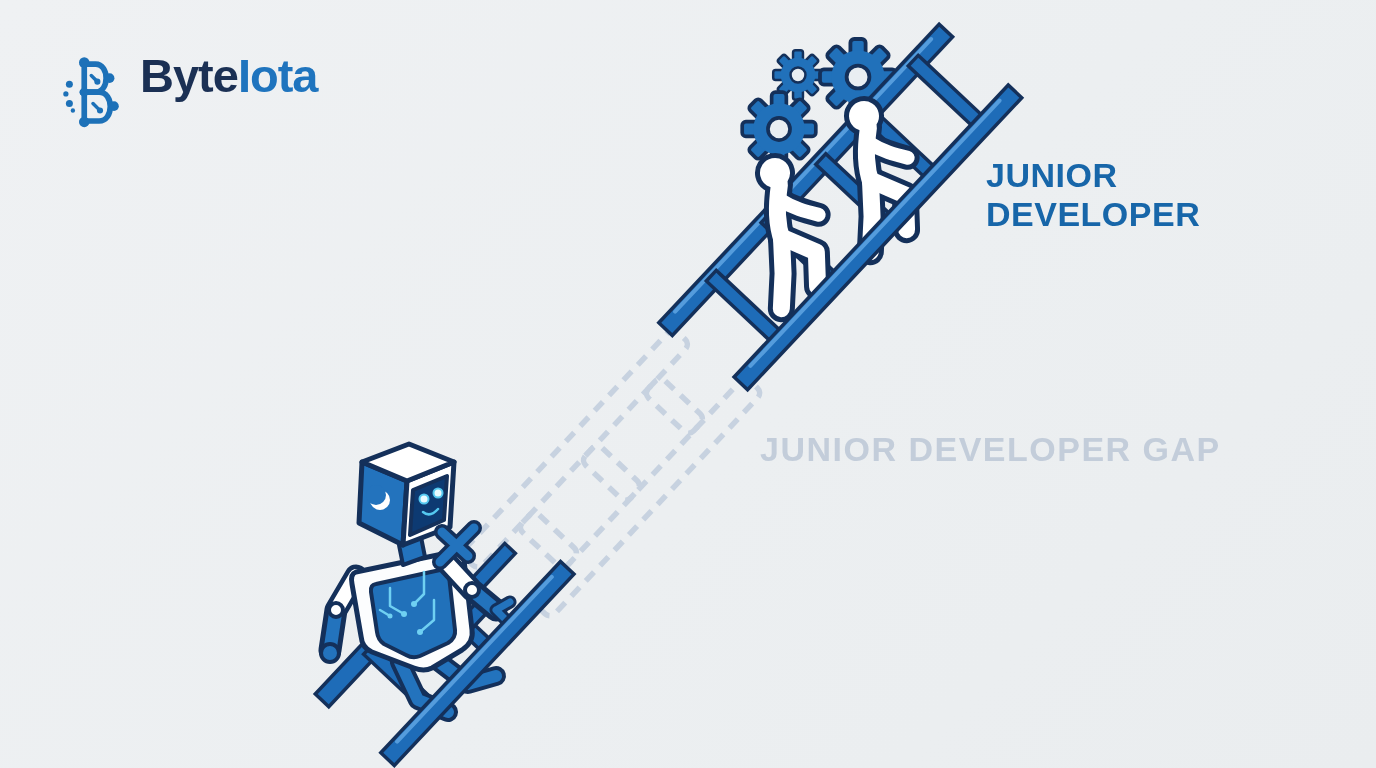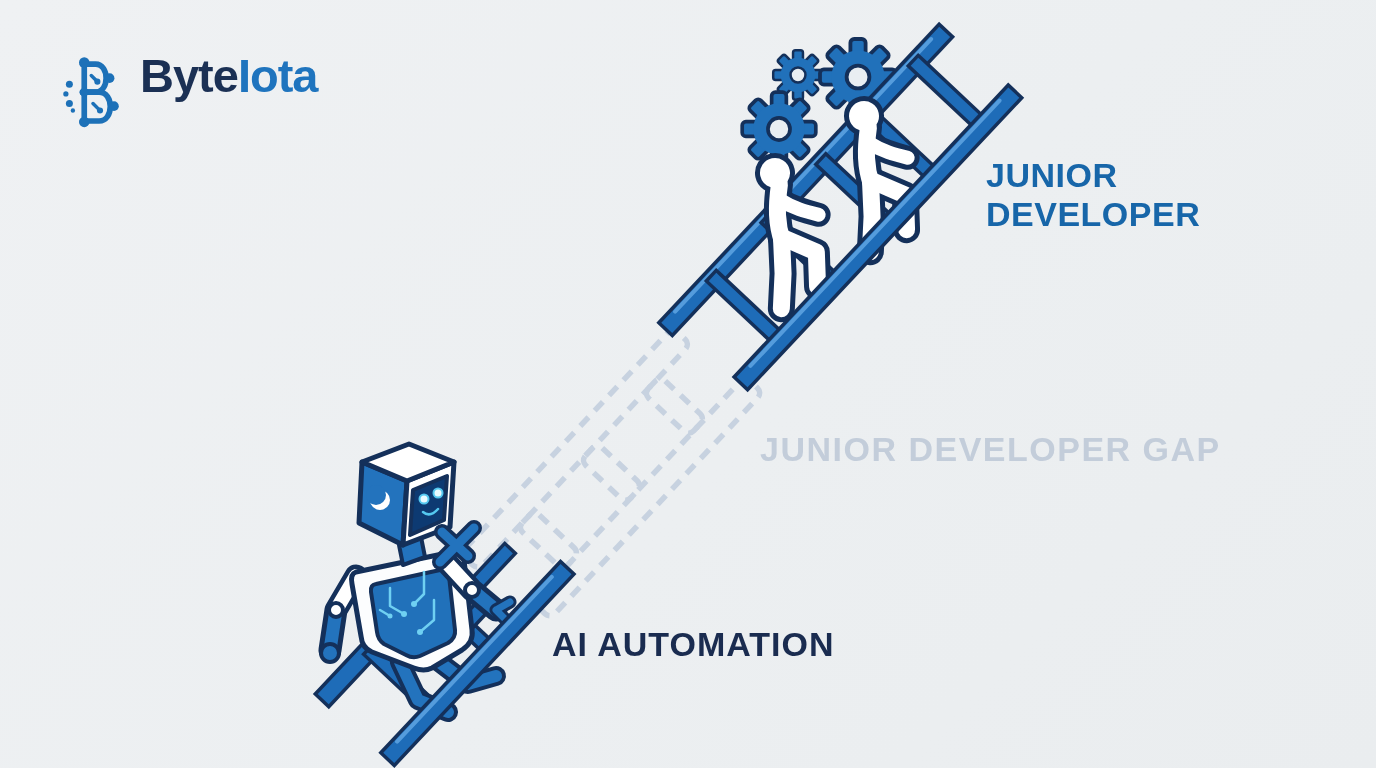--- a/index.html
+++ b/index.html
@@ -219,15 +219,14 @@
       <line class="rail-f" x1="-6" y1="0" x2="238" y2="0"></line>
       <line class="rail-h" x1="4" y1="-5" x2="230" y2="-5"></line>
     </g>
   </svg>
 
   <div class="lbl lbl-senior">
     <div>JUNIOR</div>
     <div>DEVELOPER</div>
   </div>
   <div class="lbl lbl-gap">JUNIOR DEVELOPER GAP</div>
-  <div class="lbl lbl-ai">AI AUTOMATION</div>
 
 </div>
 
 </body></html>

